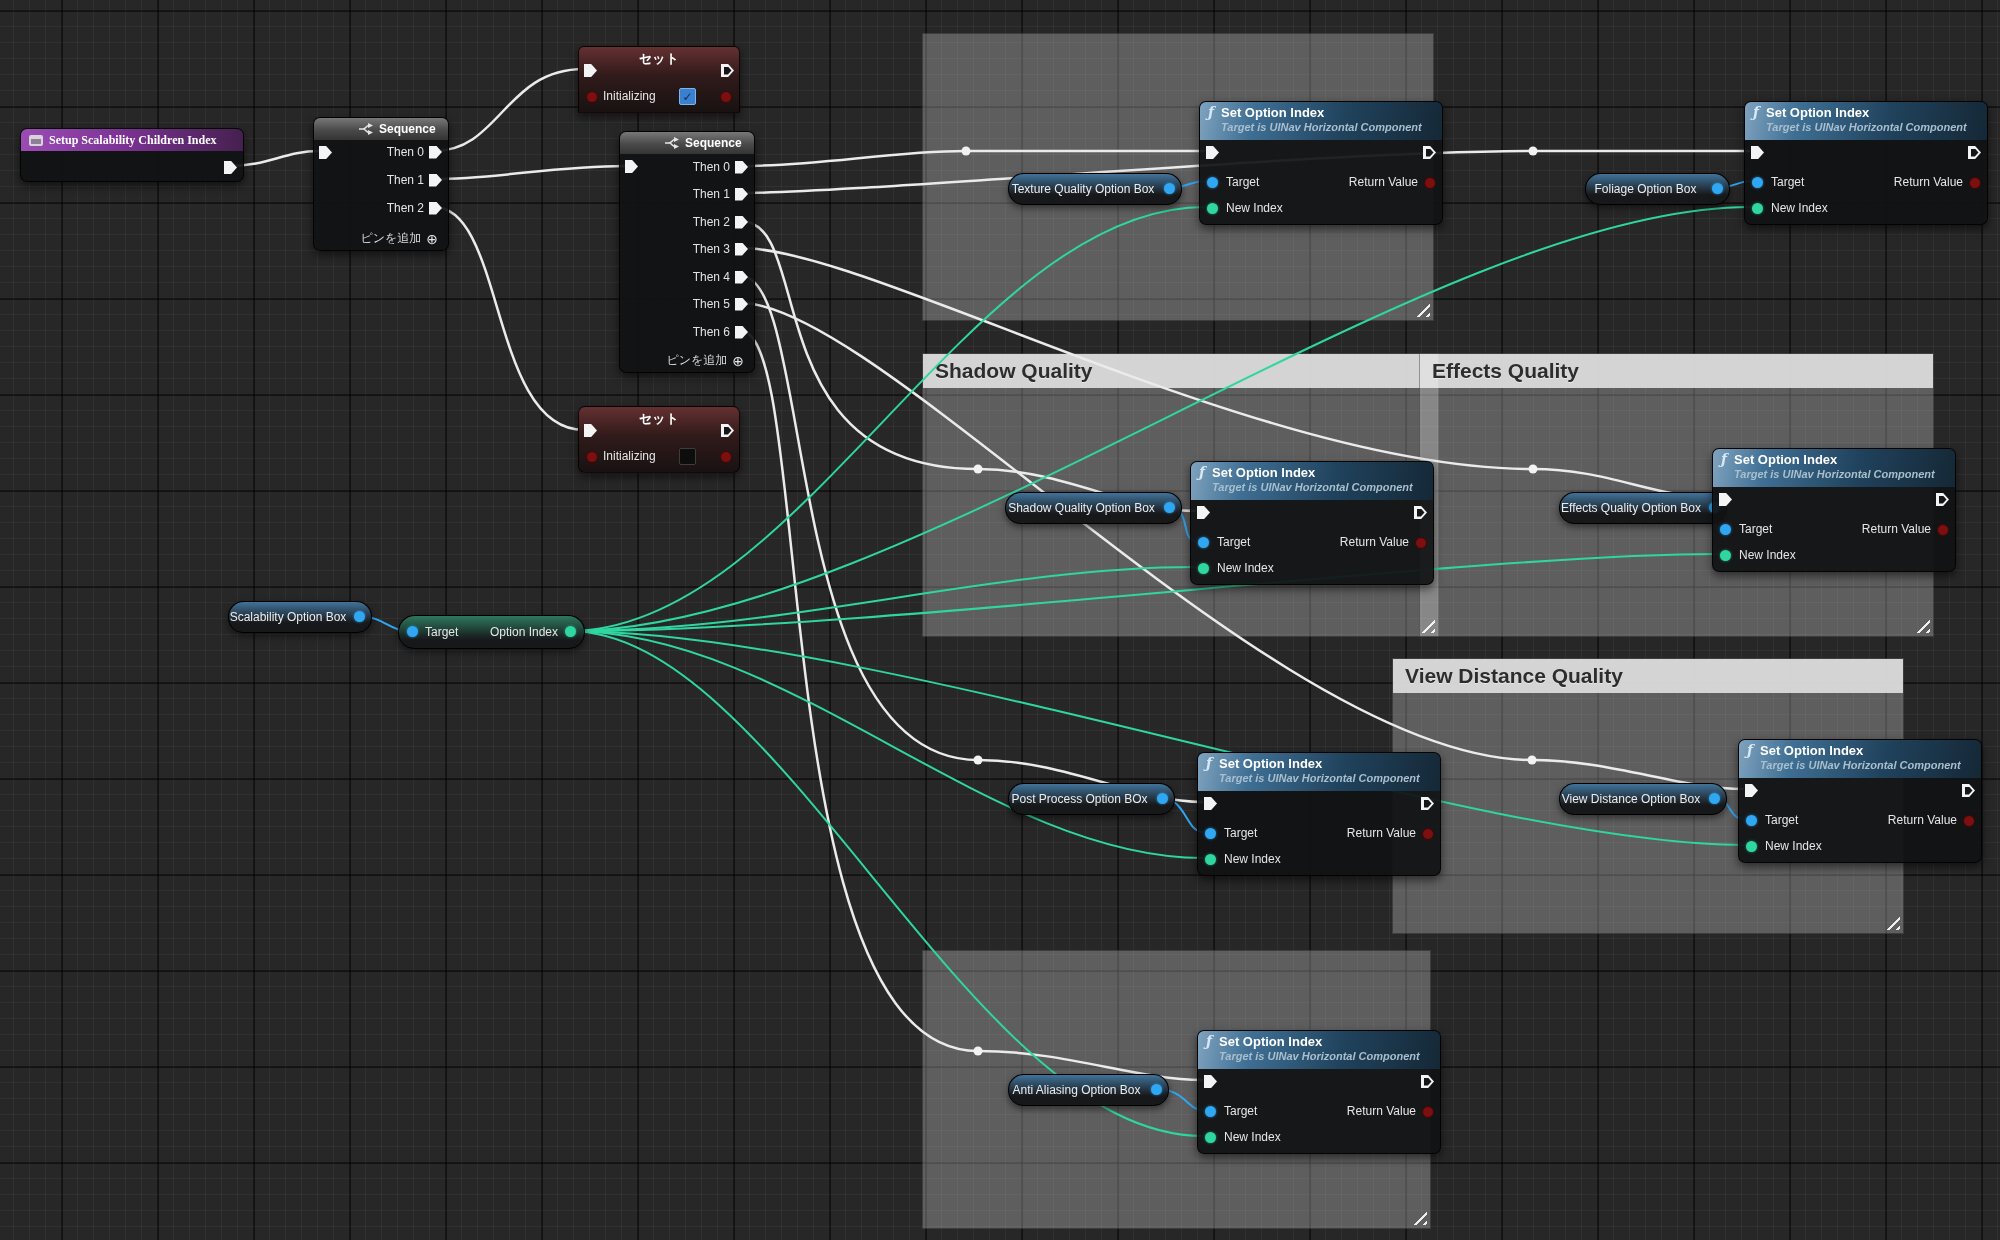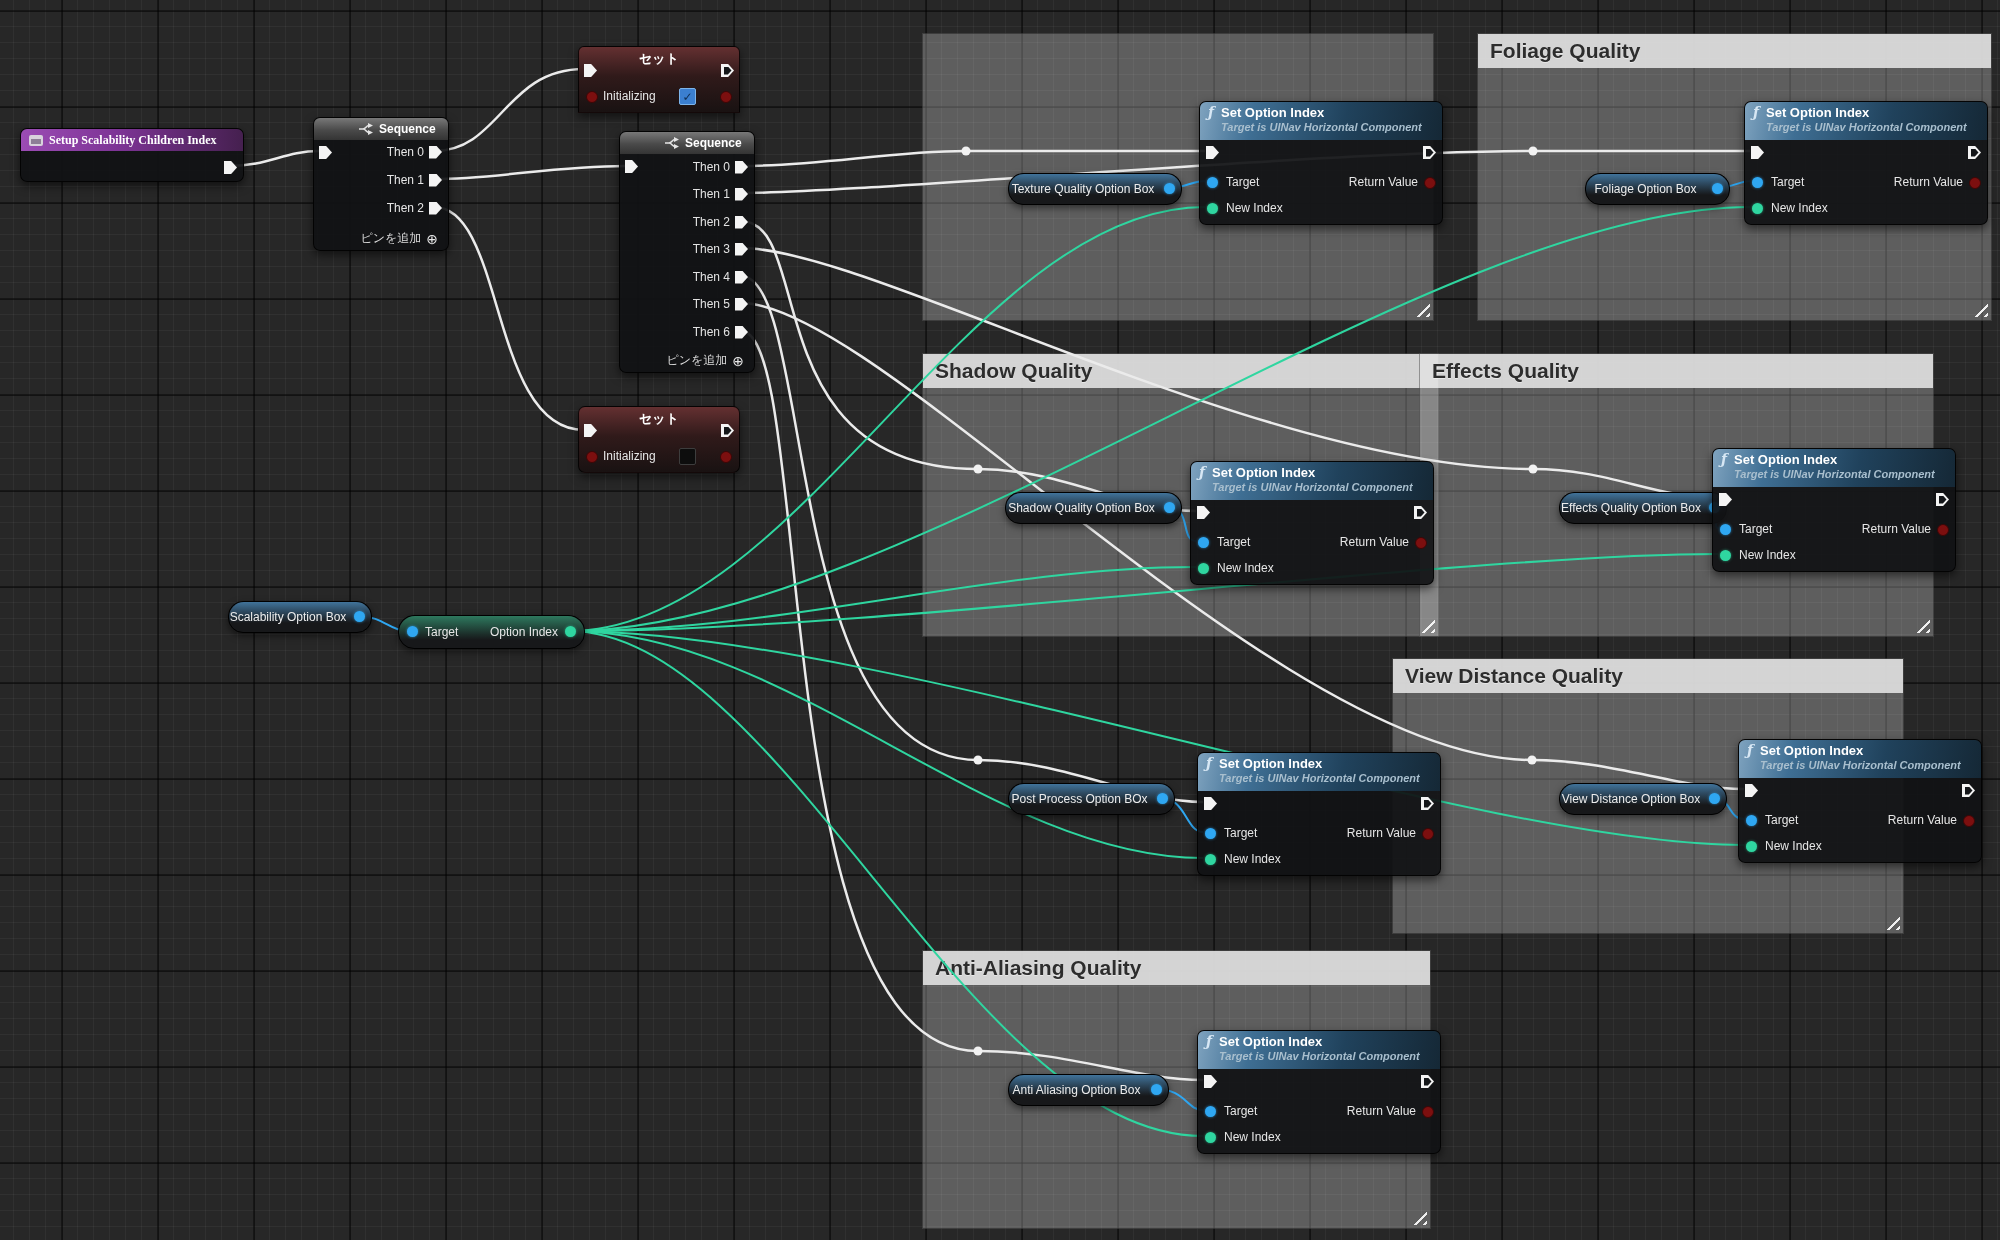--- a/index.html
+++ b/index.html
@@ -69,38 +69,33 @@
   .settitle{position:absolute;left:0;right:0;top:3px;text-align:center;font-weight:bold;color:#fff;font-size:13px;}
 </style>
 </head>
 <body>
 
 <div id="graph">
 
   <div class="comment" style="left:922px;top:33px;width:510px;height:286px">
     <div class="resize-handle"></div>
   </div>
-  <div class="comment" style="left:1477px;top:33px;width:513px;height:286px">
-    <div class="comment-title">Foliage Quality</div>
-    <div class="resize-handle"></div>
-  </div>
   <div class="comment" style="left:922px;top:353px;width:515px;height:282px">
     <div class="comment-title">Shadow Quality</div>
     <div class="resize-handle"></div>
   </div>
   <div class="comment" style="left:1419px;top:353px;width:513px;height:282px">
     <div class="comment-title">Effects Quality</div>
     <div class="resize-handle"></div>
   </div>
   <div class="comment" style="left:1392px;top:658px;width:510px;height:274px">
     <div class="comment-title">View Distance Quality</div>
     <div class="resize-handle"></div>
   </div>
   <div class="comment" style="left:922px;top:950px;width:507px;height:277px">
-    <div class="comment-title">Anti-Aliasing Quality</div>
     <div class="resize-handle"></div>
   </div>
 
   <svg id="wires" width="2000" height="1240">
     <g fill="none" stroke="#ebebeb" stroke-width="2.5">
       <path d="M230,166 C268,166 285,151 319,151"></path>
       <path d="M434,151 C500,151 505,69 584,69"></path>
       <path d="M434,179 C495,179 555,166 625,166"></path>
       <path d="M434,207 C505,207 490,430 584,430"></path>
       <path d="M741,166 C820,166 890,151 966,151 C1050,151 1130,151 1205,151"></path>

